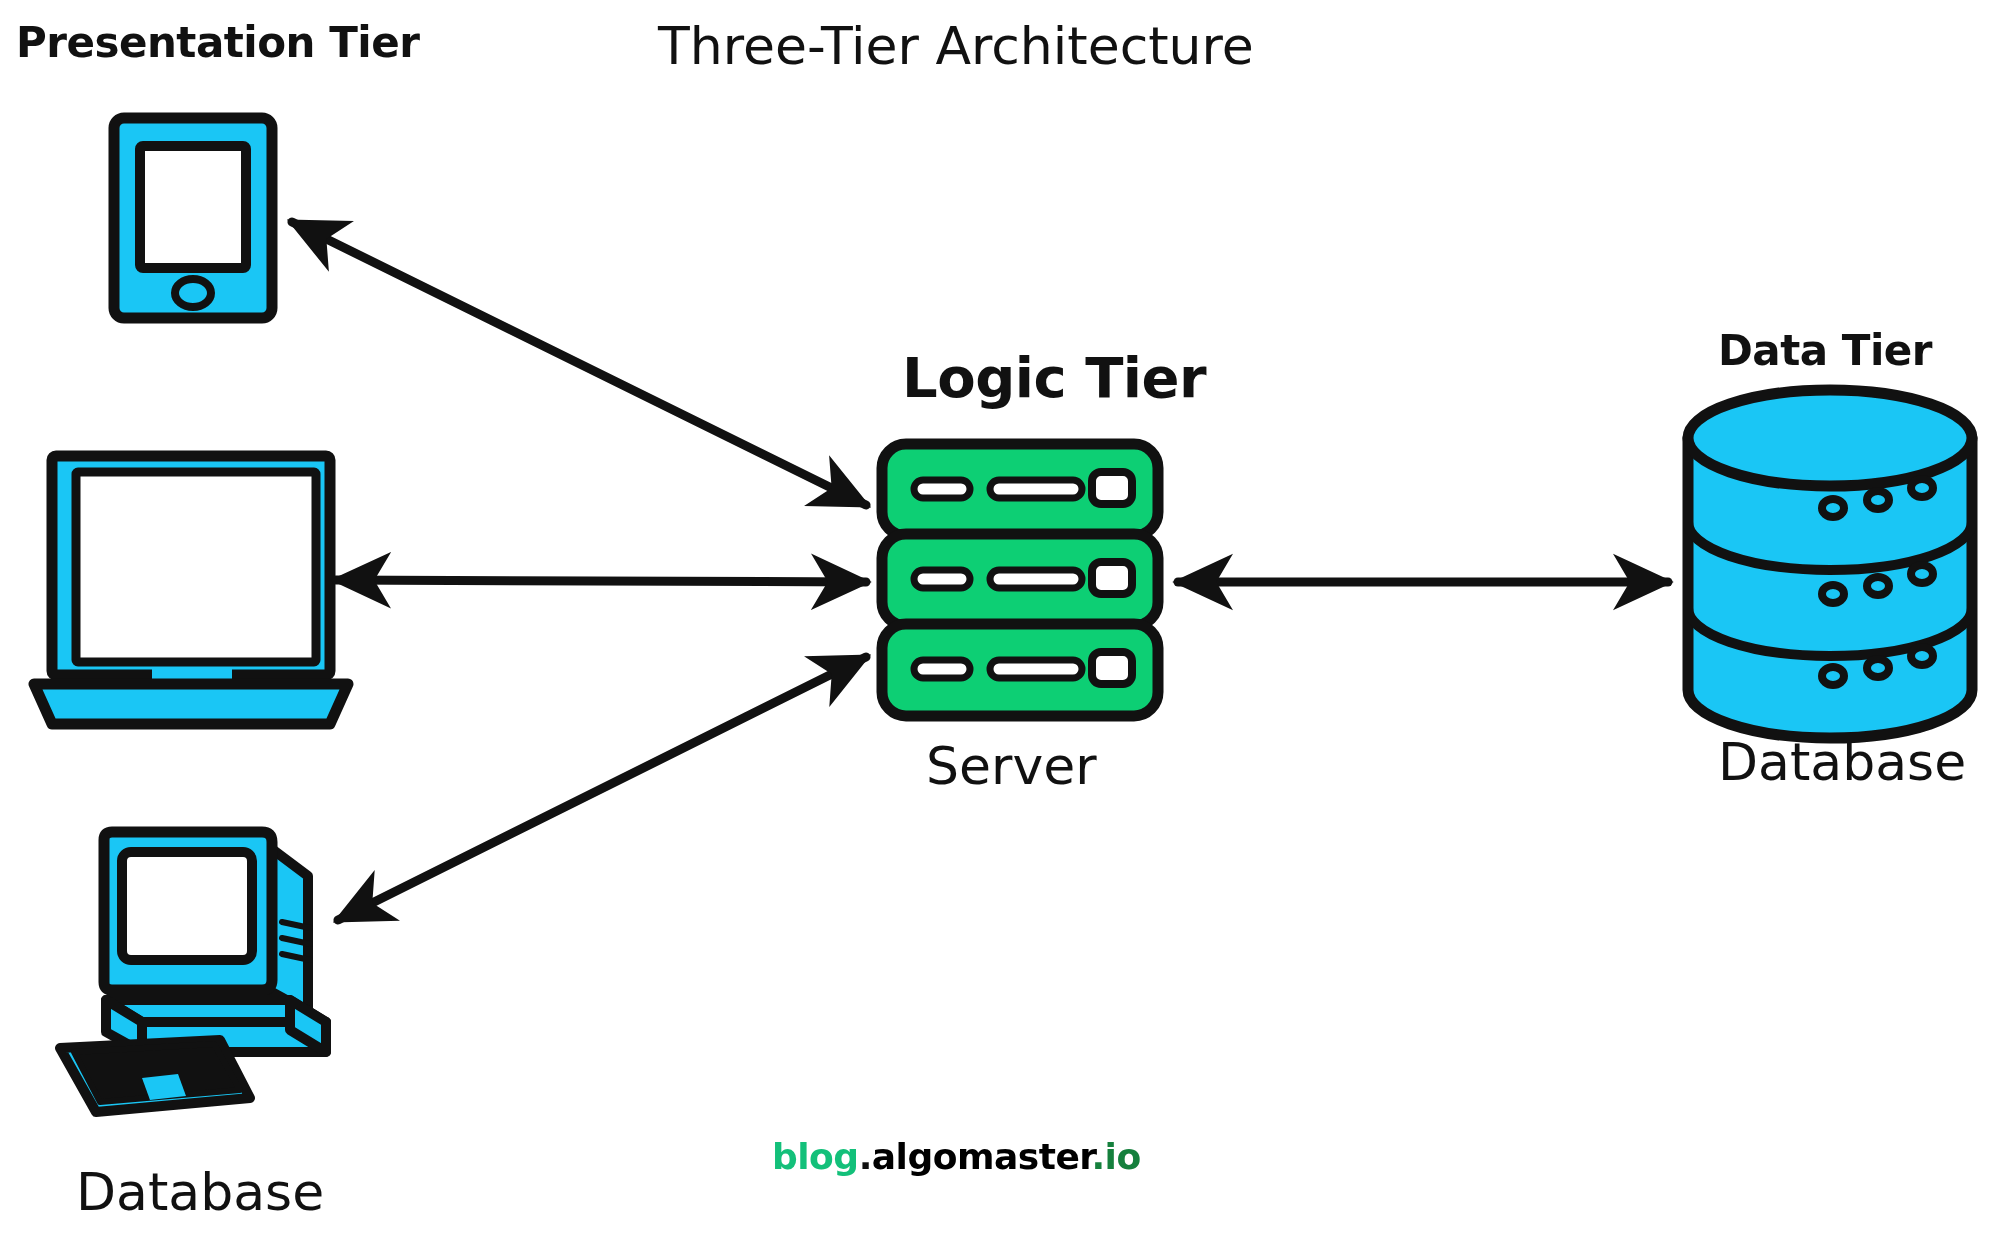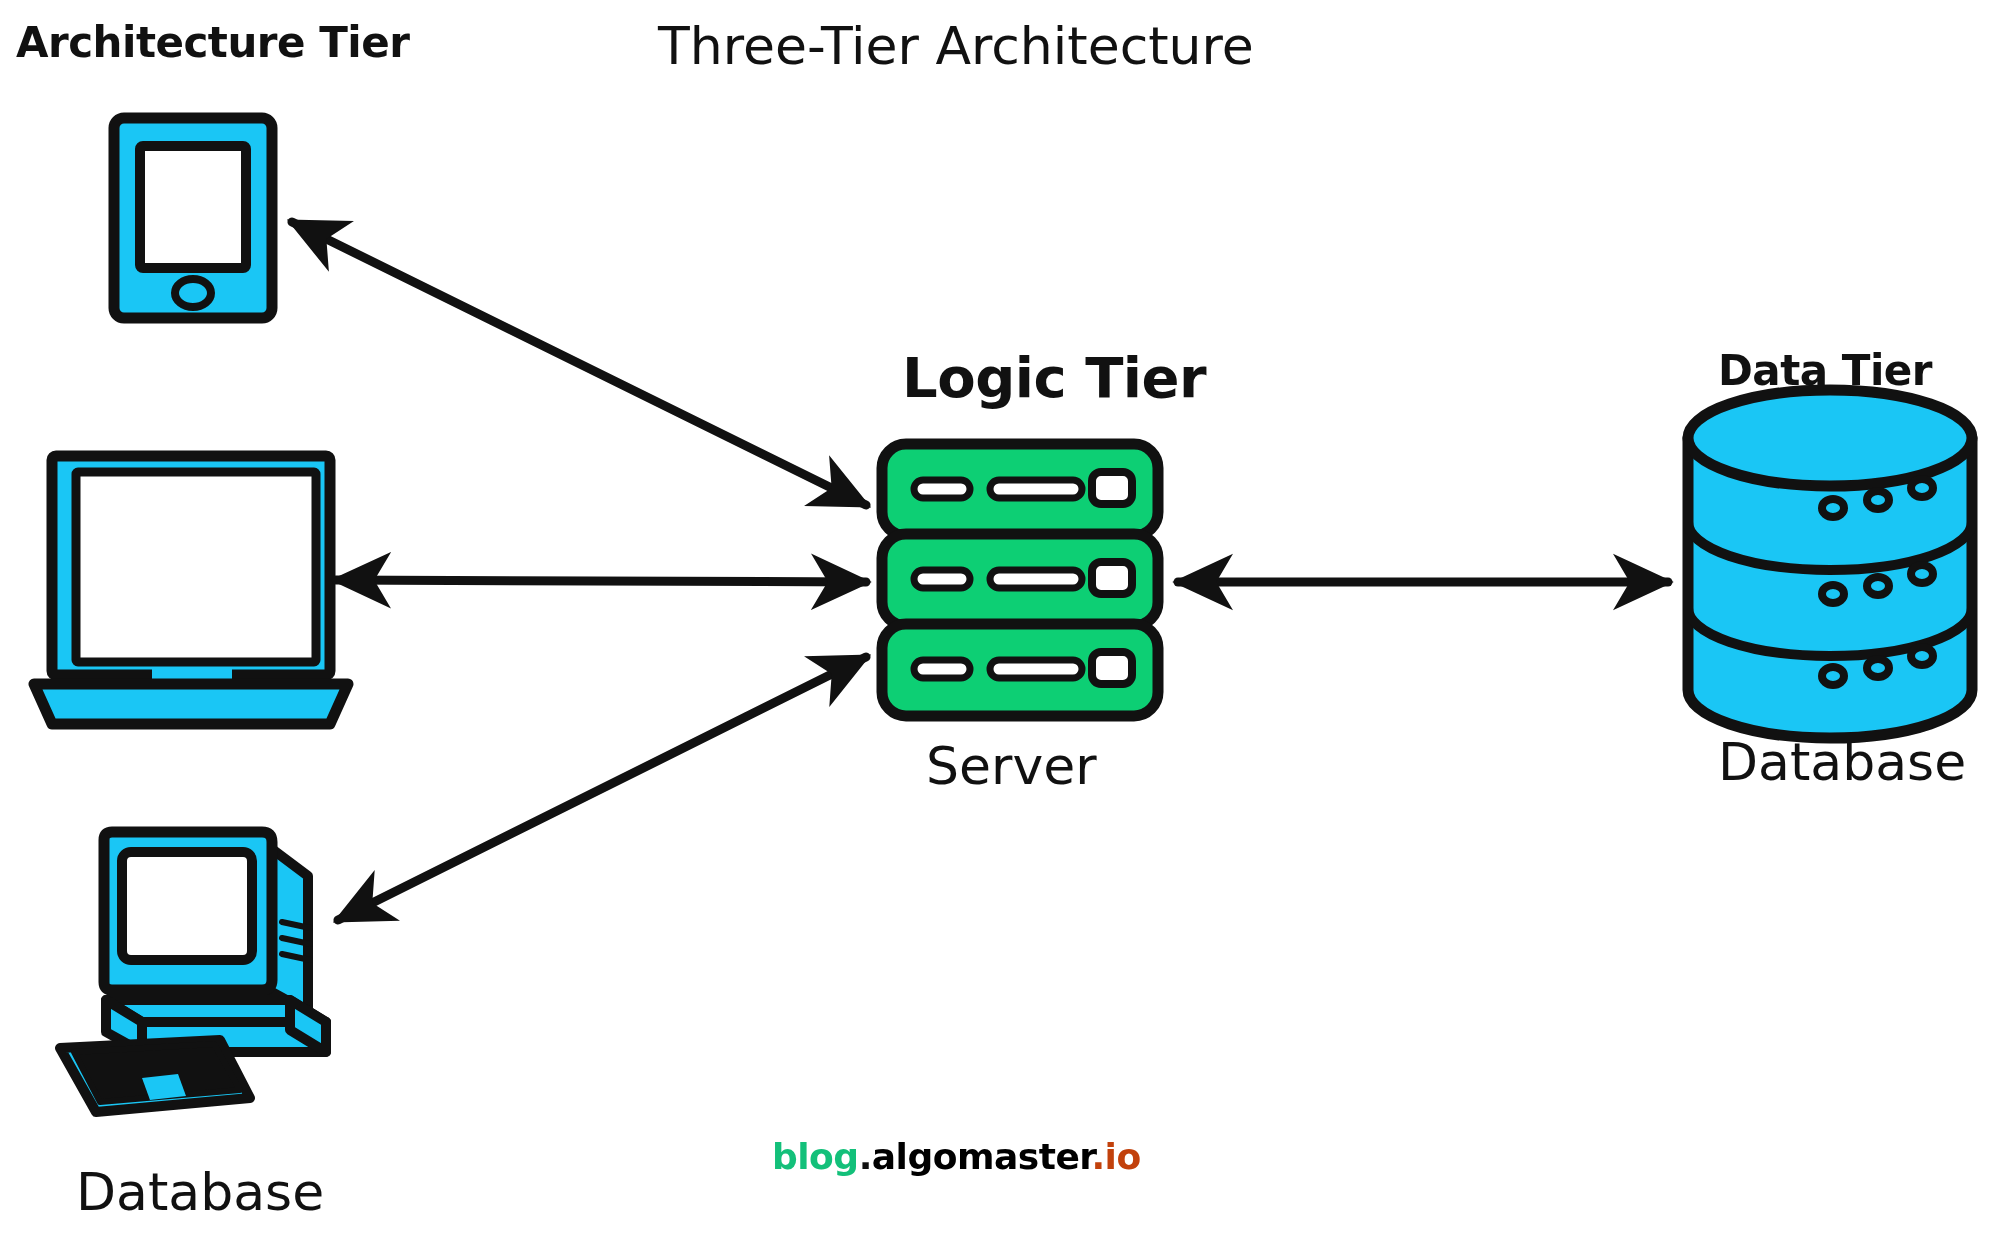--- a/index.html
+++ b/index.html
@@ -32,40 +32,40 @@
     letter-spacing: -0.5px;
   }
   .lbl-light {
     font-family: "DejaVu Sans", sans-serif;
     font-weight: 400;
     letter-spacing: 0px;
   }
   #label-presentation-tier { left: 16px;  top: 22px;  font-size: 42px; }
   #label-title            { left: 658px; top: 20px;  font-size: 52px; text-align: right; }
   #label-logic-tier       { left: 902px; top: 350px; font-size: 56px; text-align: right; }
-  #label-data-tier        { left: 1718px; top: 330px; font-size: 42px; margin-top: 20px; }
+  #label-data-tier        { left: 1718px; top: 330px; font-size: 42px; }
   #label-server           { left: 926px; top: 740px; font-size: 52px; }
   #label-database         { left: 1718px; top: 736px; font-size: 52px; }
   #label-clients          { left: 76px;  top: 1166px; font-size: 52px; }
 
   #watermark {
     position: absolute;
     left: 772px;
     top: 1139px;
     font-family: "DejaVu Sans", sans-serif;
     font-weight: bold;
     font-size: 36px;
     letter-spacing: -0.5px;
     line-height: 1;
     white-space: nowrap;
   }
   #watermark .wm-blog { color: #13c07a; }
   #watermark .wm-dot  { color: #111111; }
   #watermark .wm-algo { color: #000000; }
-  #watermark .wm-io   { color: #c2410c; }
+  #watermark .wm-io   { color: #15803d; }
 </style>
 </head>
 <body>
 
 <svg id="canvas" viewBox="0 0 2008 1252" xmlns="http://www.w3.org/2000/svg">
 
   <defs>
     <marker id="arrowhead-end" viewBox="0 0 12 12" refX="10.5" refY="6" markerWidth="7" markerHeight="7" orient="auto-start-reverse">
       <path d="M 0 0.6 L 11.6 6 L 0 11.4 L 3.2 6 Z" fill="#111111"></path>
     </marker>
@@ -161,21 +161,21 @@
   </g>
 
   <g fill="none" stroke="#111111" stroke-width="9" stroke-linecap="round">
     <line x1="866" y1="505" x2="292" y2="222" marker-start="url(#arrowhead-end)" marker-end="url(#arrowhead-end)"></line>
     <line x1="866" y1="582" x2="336" y2="580" marker-start="url(#arrowhead-end)" marker-end="url(#arrowhead-end)"></line>
     <line x1="866" y1="657" x2="338" y2="920" marker-start="url(#arrowhead-end)" marker-end="url(#arrowhead-end)"></line>
     <line x1="1178" y1="582" x2="1668" y2="582" marker-start="url(#arrowhead-end)" marker-end="url(#arrowhead-end)"></line>
   </g>
 </svg>
 
-<div class="lbl lbl-bold" id="label-presentation-tier">Architecture Tier</div>
+<div class="lbl lbl-bold" id="label-presentation-tier">Presentation Tier</div>
 
 <div class="lbl lbl-light" id="label-title">Three-Tier Architecture</div>
 
 <div class="lbl lbl-bold" id="label-logic-tier">Logic Tier</div>
 
 <div class="lbl lbl-bold" id="label-data-tier">Data Tier</div>
 
 <div class="lbl lbl-light" id="label-server">Server</div>
 
 <div class="lbl lbl-light" id="label-database">Database</div>

